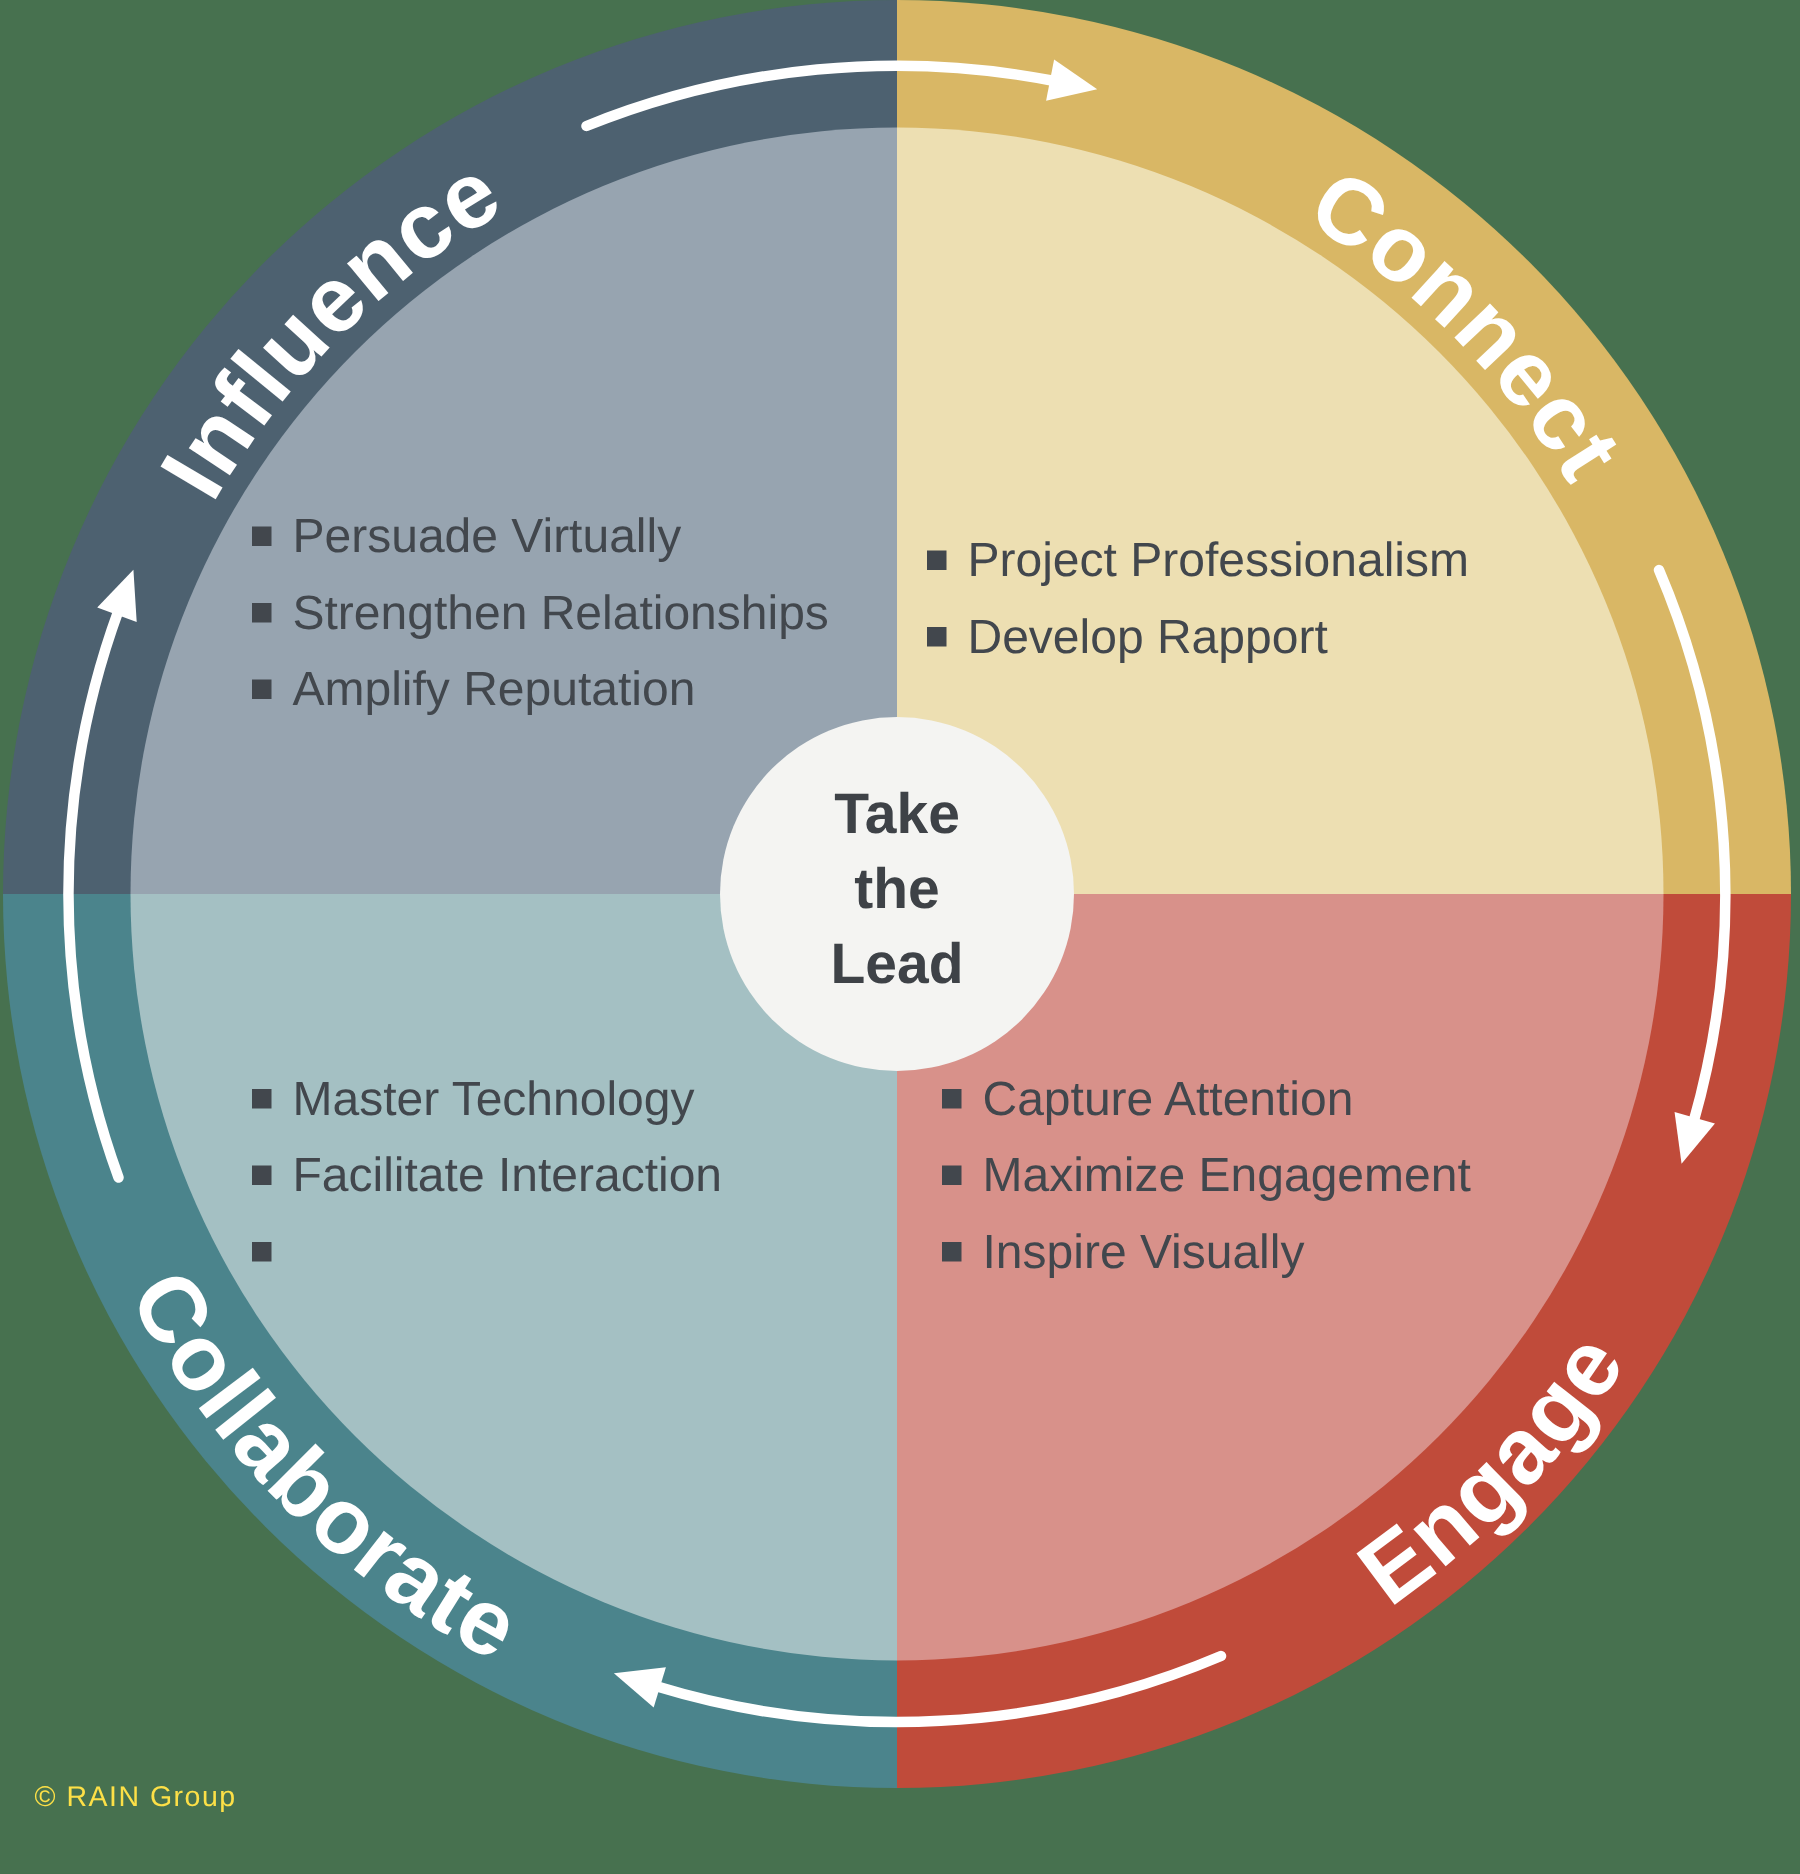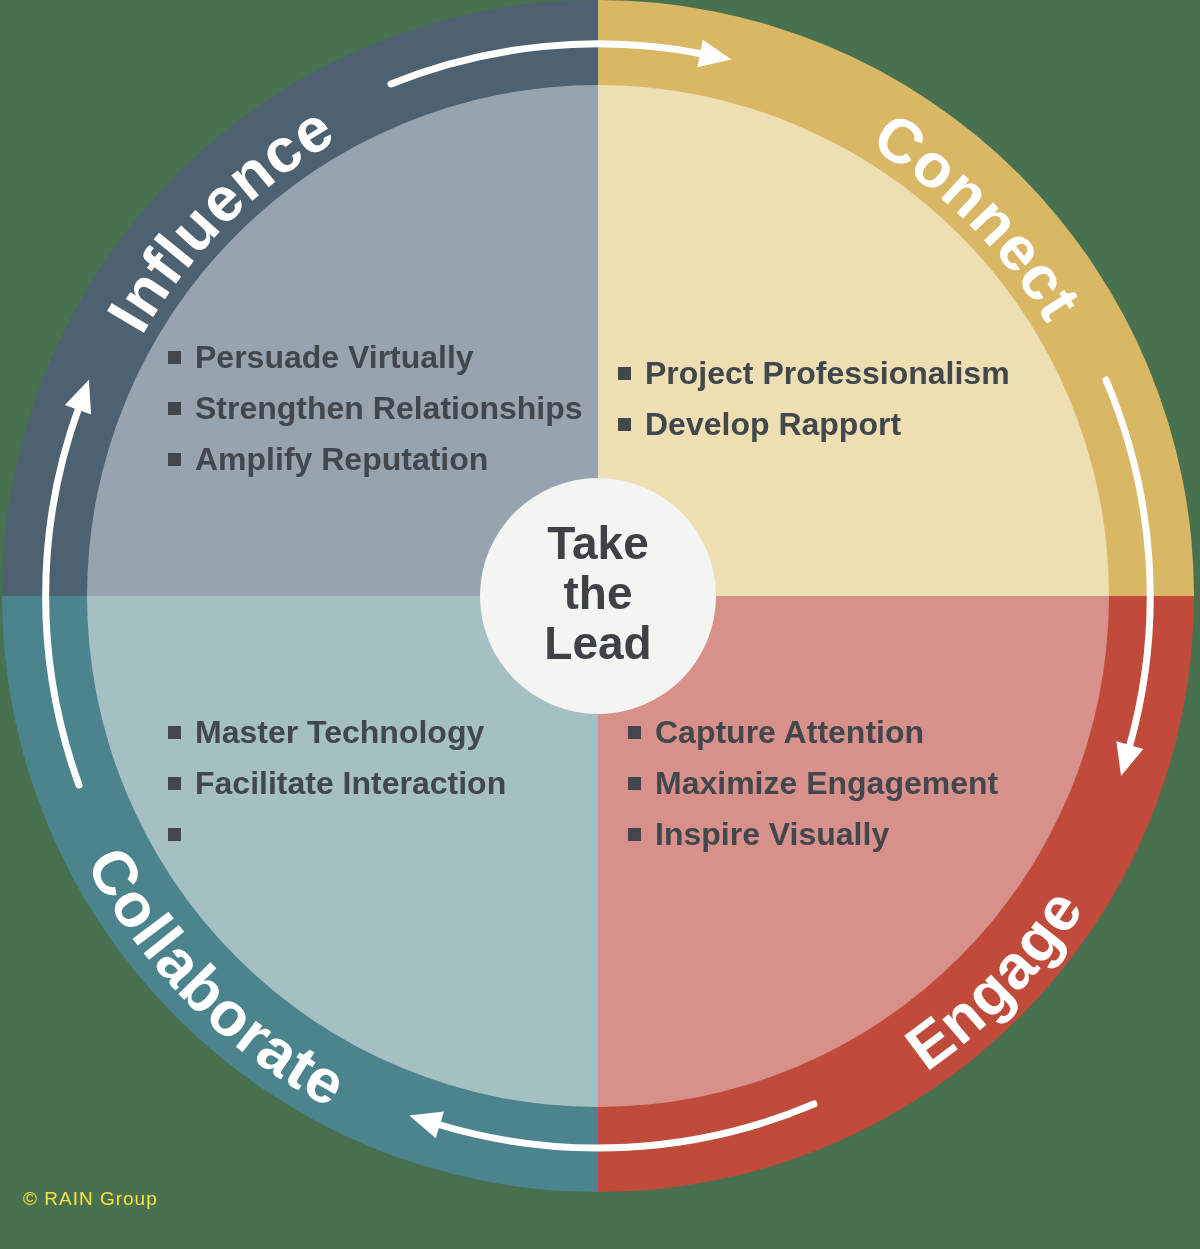--- a/index.html
+++ b/index.html
@@ -32,21 +32,21 @@
     stroke-width: 7;
     stroke-linecap: round;
   }
   .bullet-list {
     position: absolute;
     list-style: none;
     margin: 0;
     padding: 0;
     color: #42474D;
     font-size: 32px;
-    font-weight: 700;
+    font-weight: 400;
     text-align: right;
   }
   .bullet-list li {
     display: flex;
     align-items: center;
     height: 51px;
     white-space: nowrap;
   }
   .bullet-square {
     display: inline-block;
@@ -55,21 +55,21 @@
     background: #42474D;
     margin-right: 14px;
     flex: 0 0 auto;
   }
   .center-label {
     position: absolute;
     left: 438px;
     top: 518px;
     width: 320px;
     text-align: center;
-    font-size: 46px;
+    font-size: 38px;
     font-weight: 700;
     line-height: 50px;
     color: #3E4247;
   }
   .center-label span { display: block; }
   .copyright {
     position: absolute;
     left: 23px;
     top: 1188px;
     font-size: 19px;

